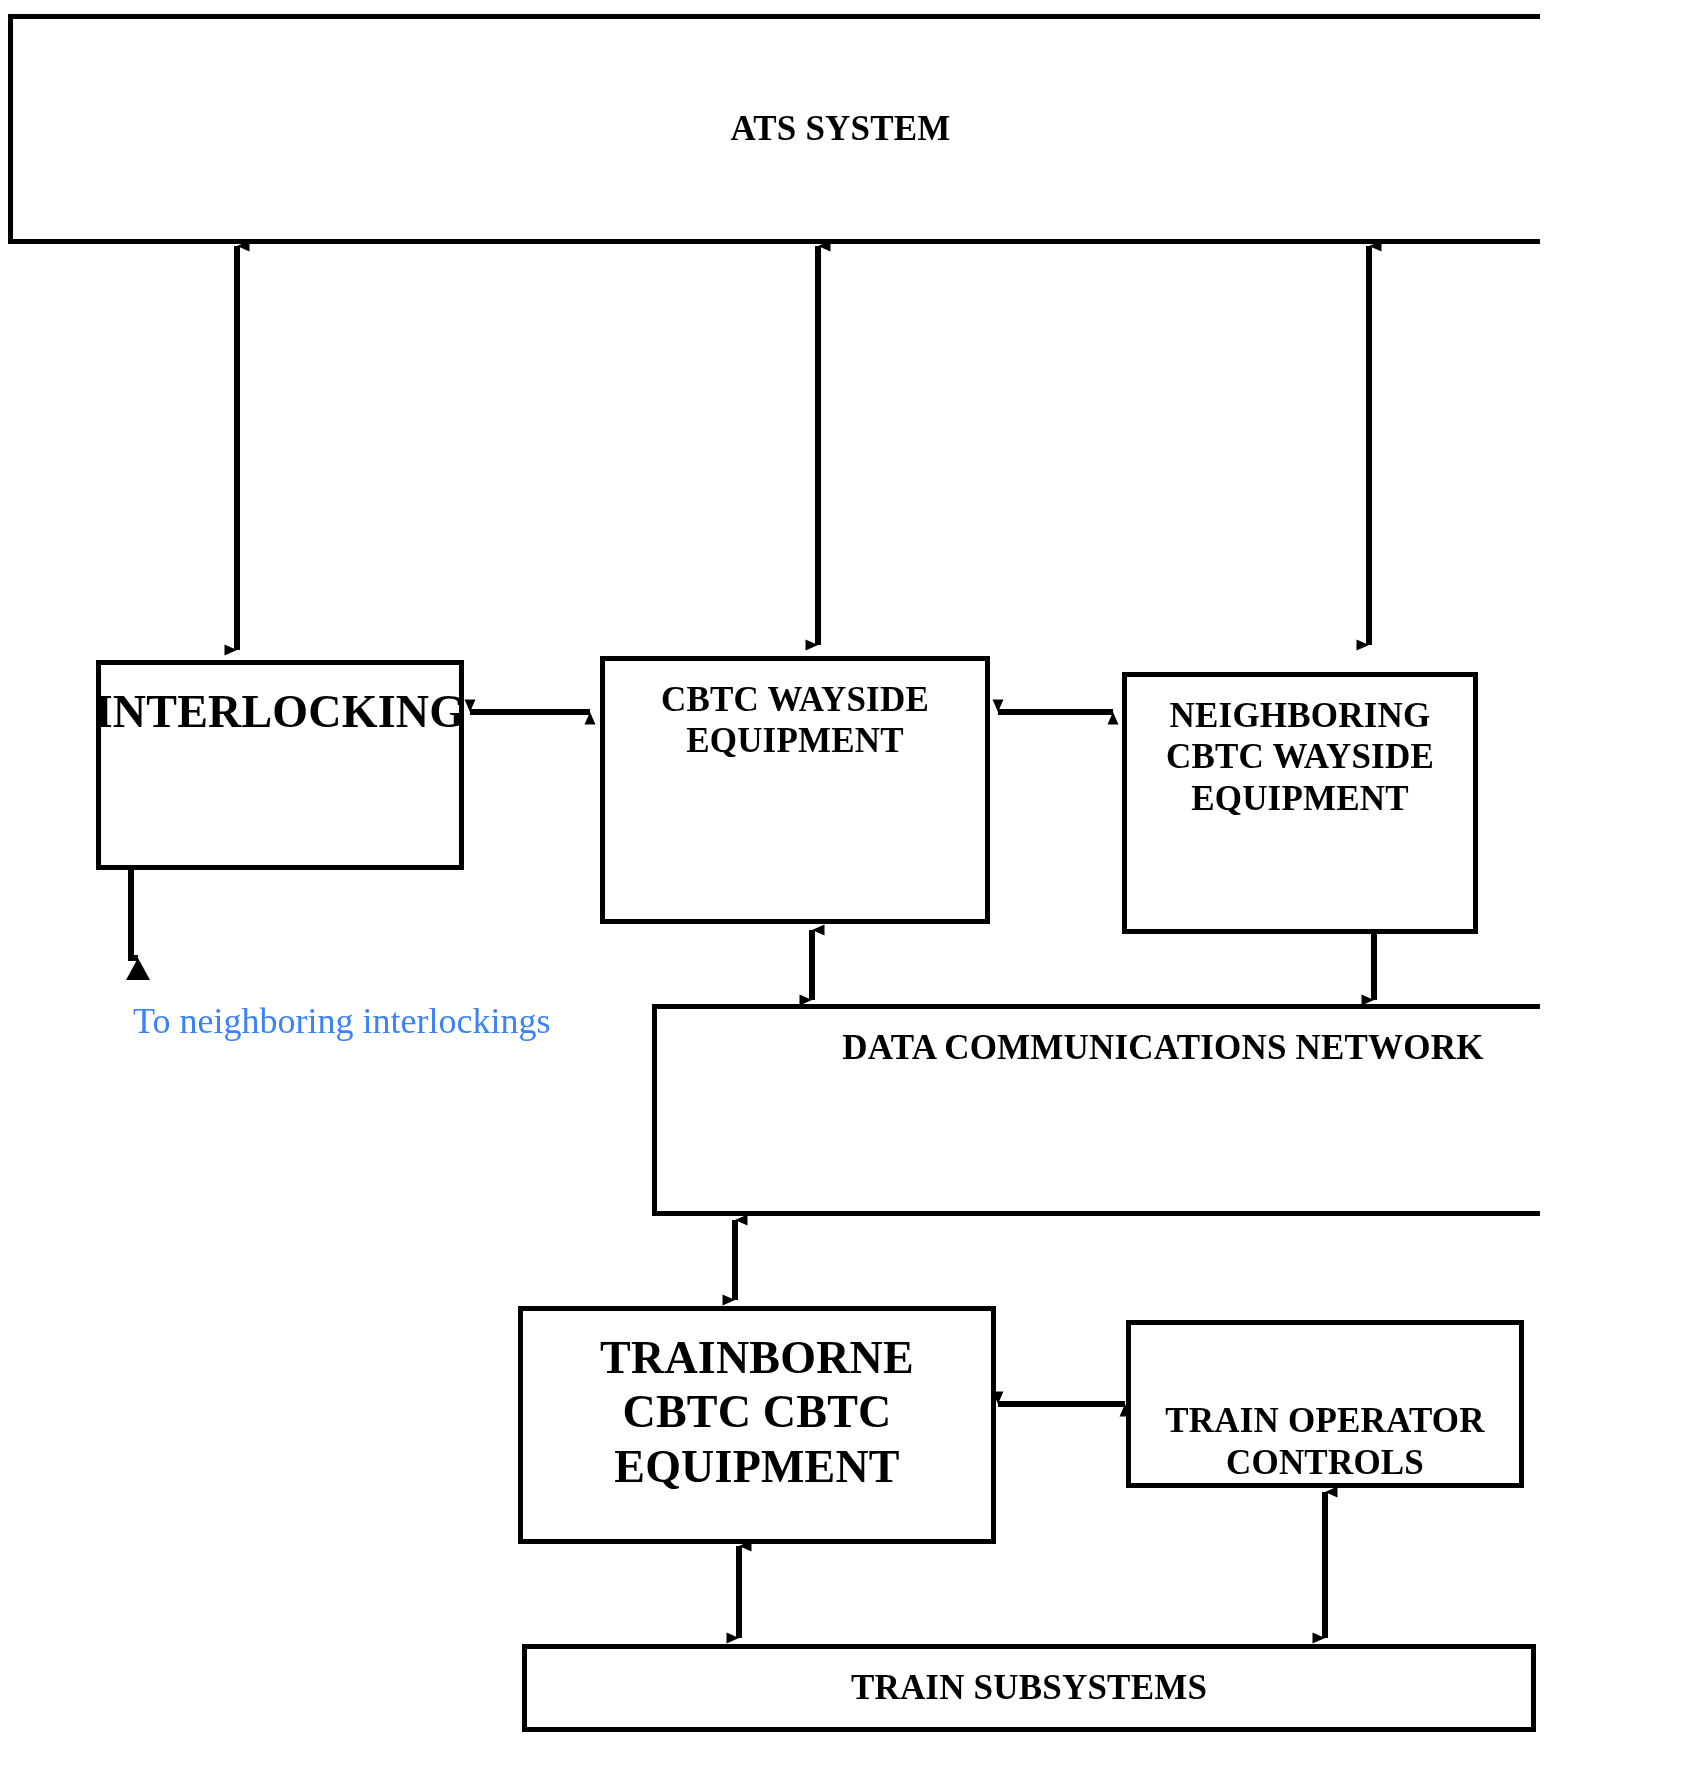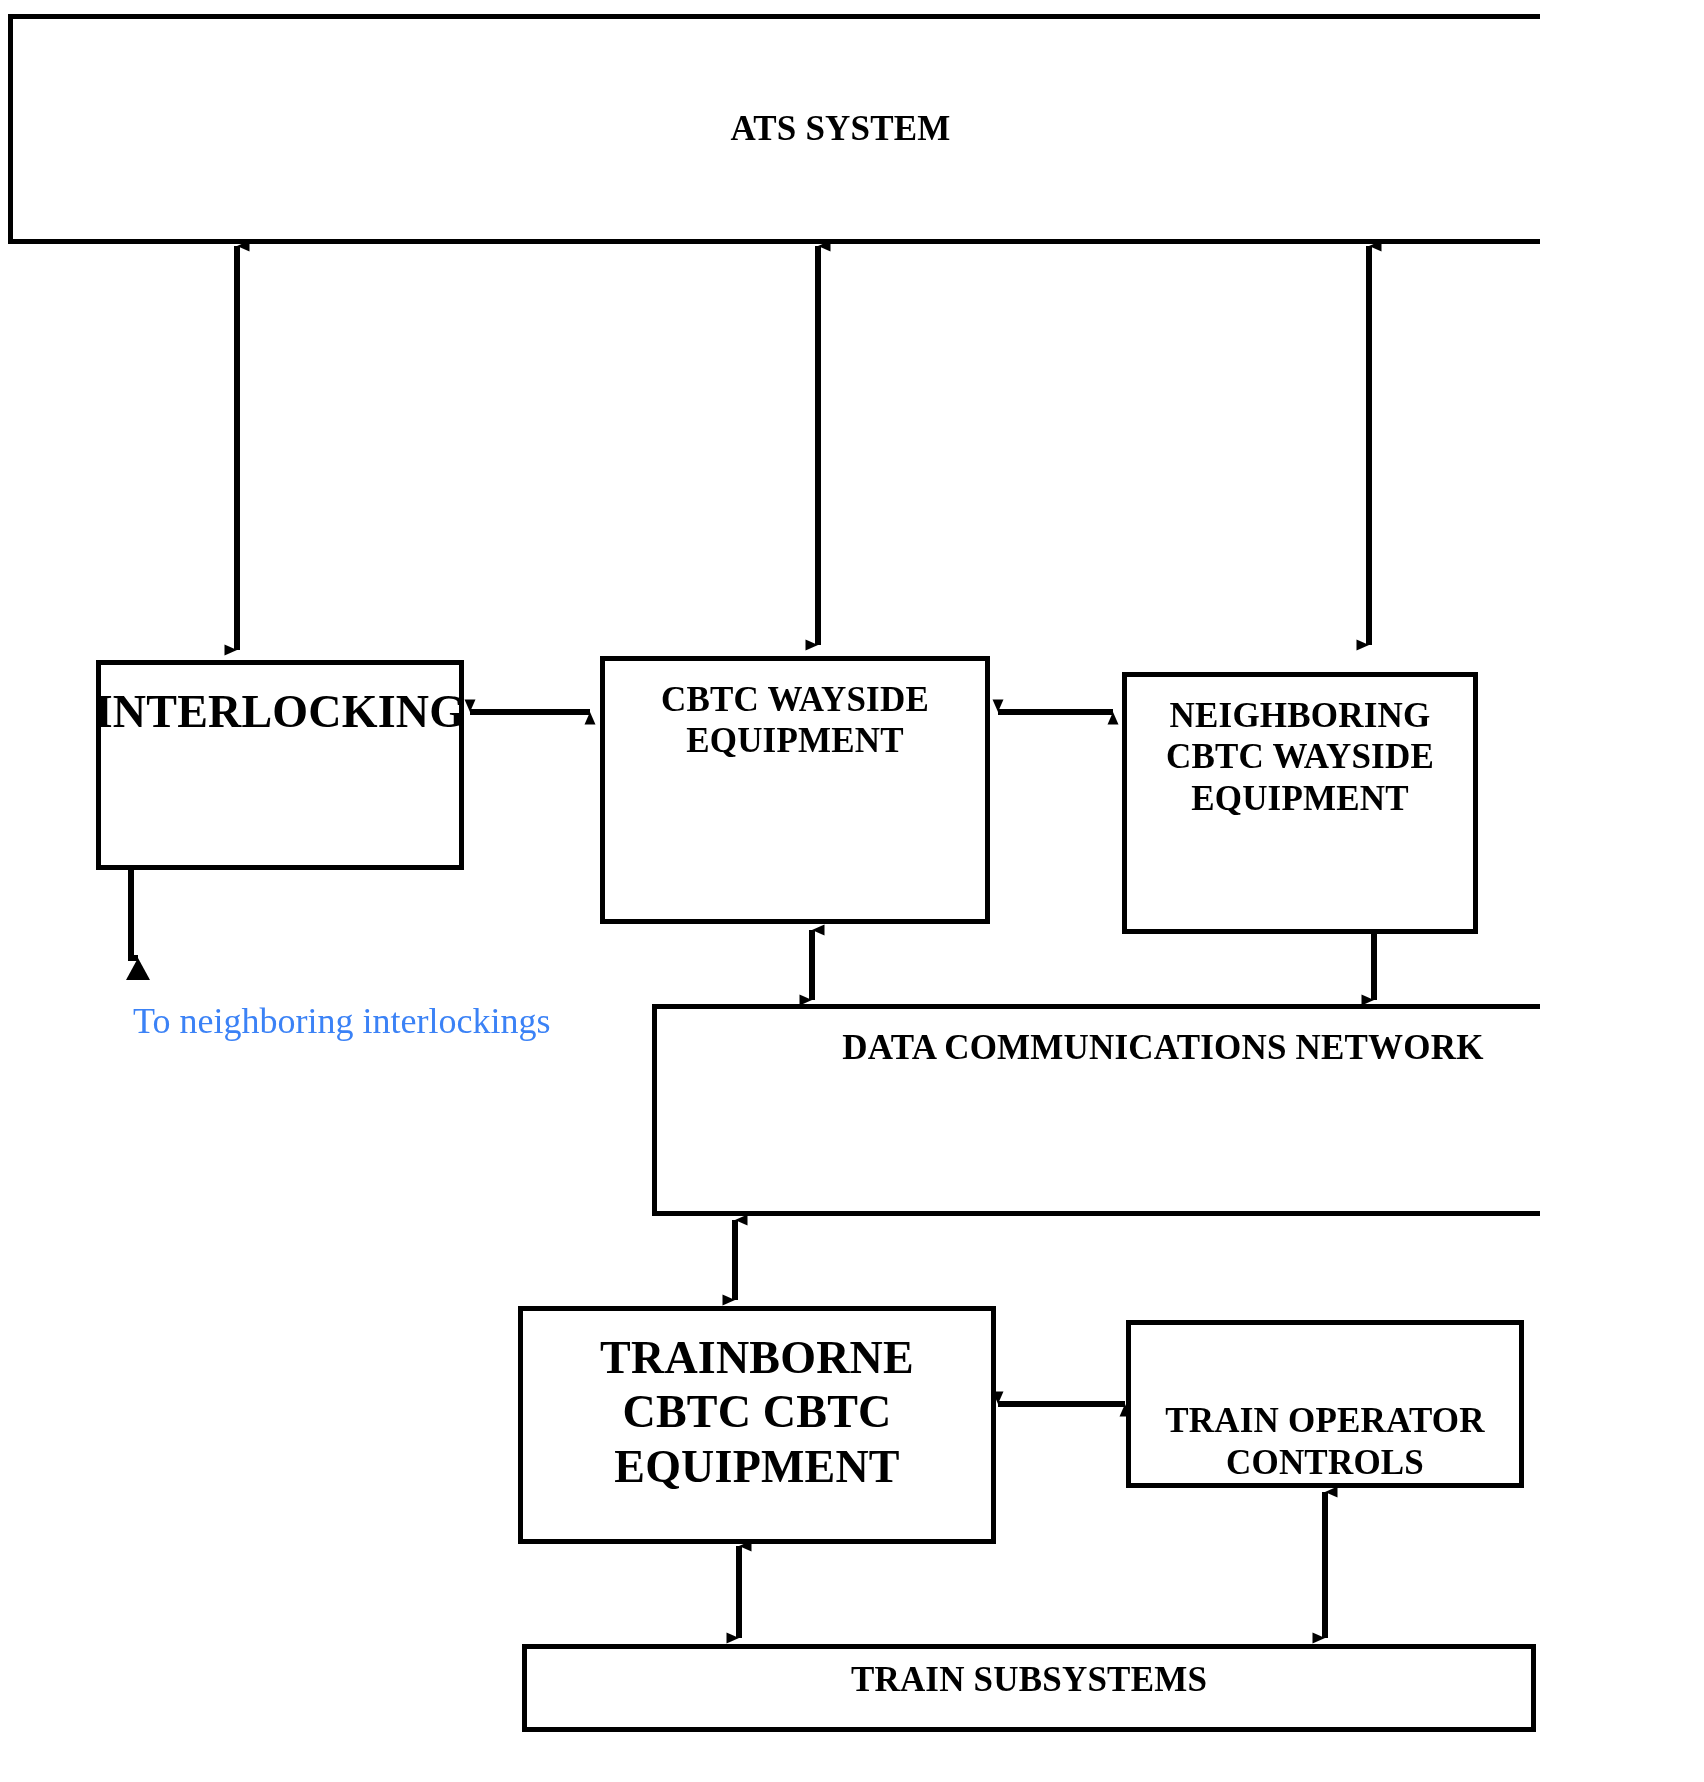--- a/index.html
+++ b/index.html
@@ -122,18 +122,18 @@
     <div class="node-label" style="font-size:46px;">TRAINBORNE
 CBTC CBTC EQUIPMENT</div>
   </div>
 
   <div class="node-box" style="left:1126px; top:1320px; width:398px; height:168px; align-items:flex-end; padding-top:14px;">
     <div class="node-label" style="font-size:35px;">TRAIN OPERATOR
 CONTROLS</div>
   </div>
 
   <div class="node-box" style="left:522px; top:1644px; width:1014px; height:88px; align-items:flex-start; padding-top:10px;">
-    <div class="node-label" style="font-size:35px;">TRAIN SUBSYSTEMS</div>
+    <div class="node-label" style="font-size:35px;margin-top:8px;">TRAIN SUBSYSTEMS</div>
   </div>
 
   <div class="free-label" style="left:133px; top:1000px; font-size:36px;">To neighboring interlockings</div>
 
 </div>
 
 </body></html>

